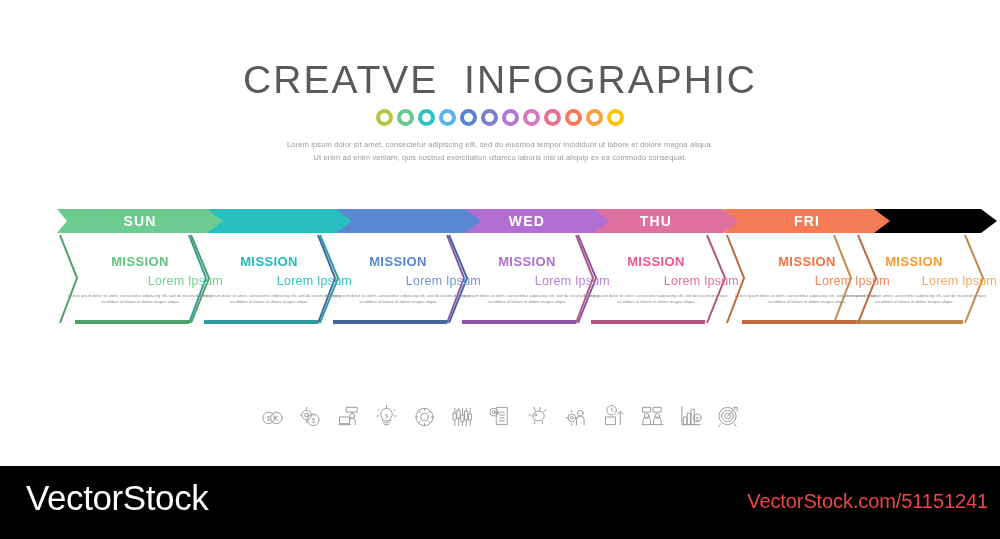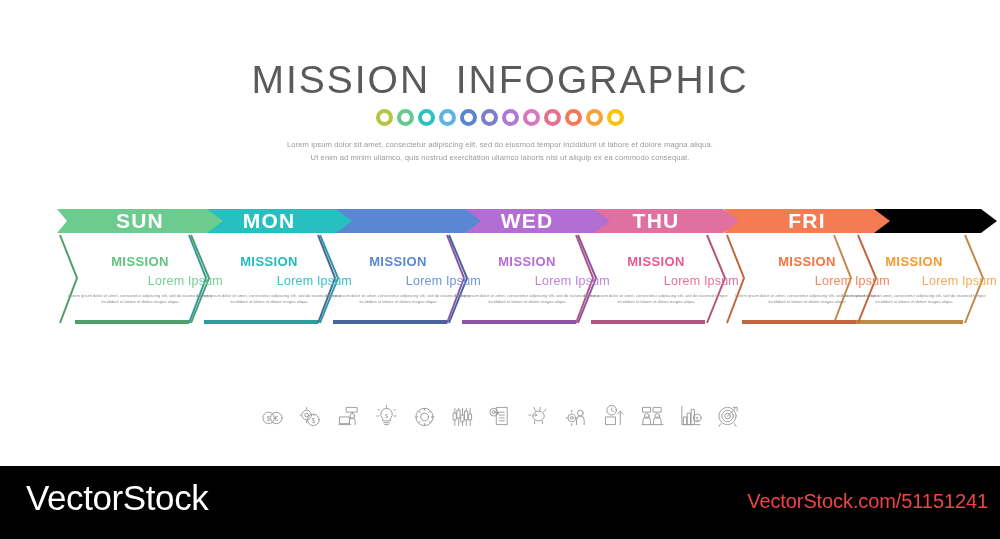--- a/index.html
+++ b/index.html
@@ -40,21 +40,21 @@
   }
   .panel .bodyshape svg{display:block;width:180px;height:125px;overflow:visible;}
 
   .panel .head{
     position:absolute;left:0;top:0;width:180px;height:32px;
   }
   .panel .head svg{display:block;width:180px;height:32px;overflow:visible;}
 
   .panel .daylabel{
     position:absolute;left:0;top:3px;width:166px;text-align:center;
-    font-size:21px;font-weight:700;color:#ffffff;letter-spacing:1.2px;
+    font-size:14px;font-weight:700;color:#ffffff;letter-spacing:1.2px;
     line-height:26px;
   }
   .panel .mission{
     position:absolute;left:0;top:49px;width:166px;text-align:center;
     font-size:13px;font-weight:700;letter-spacing:.4px;
   }
   .panel .lorem{
     position:absolute;left:0;top:69px;width:166px;text-align:right;
     font-size:12.5px;font-weight:400;letter-spacing:.2px;
   }
@@ -82,40 +82,40 @@
   .vsurl{
     position:absolute;right:24px;top:24px;
     font-size:20px;color:#ef4444;font-weight:400;letter-spacing:-.1px;
   }
 </style>
 </head>
 <body>
 
 <div class="canvas">
 
-  <div class="title">MISSION  INFOGRAPHIC</div>
+  <div class="title">CREATVE  INFOGRAPHIC</div>
 
   <div class="dots" id="dots-row">
       <span class="dot" style="border-color: rgb(181, 196, 66);"></span>
       <span class="dot" style="border-color: rgb(103, 201, 141);"></span>
       <span class="dot" style="border-color: rgb(45, 194, 192);"></span>
       <span class="dot" style="border-color: rgb(91, 180, 229);"></span>
       <span class="dot" style="border-color: rgb(90, 132, 207);"></span>
       <span class="dot" style="border-color: rgb(123, 127, 201);"></span>
       <span class="dot" style="border-color: rgb(176, 122, 212);"></span>
       <span class="dot" style="border-color: rgb(216, 120, 192);"></span>
       <span class="dot" style="border-color: rgb(233, 111, 142);"></span>
       <span class="dot" style="border-color: rgb(244, 121, 90);"></span>
       <span class="dot" style="border-color: rgb(249, 161, 60);"></span>
       <span class="dot" style="border-color: rgb(252, 195, 7);"></span>
     </div>
 
   <div class="subtitle">
     <div>Lorem  ipsum dolor sit amet, consectetur adipiscing elit, sed do eiusmod tempor incididunt ut labore et dolore magna aliqua.</div>
-    <div>Ut enim ad minim ullamco, quis nostrud exercitation ullamco laboris nisi ut aliquip ex ea commodo consequat.</div>
+    <div>Ut enim ad enim veniam, quis nostrud exercitation ullamco laboris nisi ut aliquip ex ea commodo consequat.</div>
   </div>
 
   <div class="panels" id="panels-row">
       <div class="panel" style="left: 57px; z-index: 20;">
         <div class="bodyshape">
           <svg viewBox="0 0 180 125">
             <path d="M 134 30 L 152 73 L 134 118" fill="none" stroke="#4f9e6b" stroke-width="2"></path>
             <path d="M 3 30 L 20 73 L 3 118" fill="none" stroke="#4f9e6b" stroke-width="2"></path>
             <path d="M 18 117 L 132 117" stroke="#4f9e6b" stroke-width="4" fill="none"></path>
           </svg>
@@ -136,21 +136,20 @@
             <path d="M 134 30 L 152 73 L 134 118" fill="none" stroke="#2e9c9e" stroke-width="2"></path>
             <path d="M 3 30 L 20 73 L 3 118" fill="none" stroke="#2e9c9e" stroke-width="2"></path>
             <path d="M 18 117 L 132 117" stroke="#2e9c9e" stroke-width="4" fill="none"></path>
           </svg>
         </div>
         <div class="head">
           <svg viewBox="0 0 180 32">
             <path d="M 0 4 L 150 4 L 166 16 L 150 28 L 0 28 L 10 16 Z" fill="#27bfc0"></path>
           </svg>
         </div>
-        <div class="daylabel">MON</div>
         <div class="mission" style="color: rgb(35, 188, 189);">MISSION</div>
         <div class="lorem" style="color: rgb(50, 196, 197);">Lorem Ipsum</div>
         <div class="bodytext">Lorem ipsum dolor sit amet, consectetur adipiscing elit, sed do eiusmod tempor incididunt ut labore et dolore magna aliqua</div>
       </div>
       <div class="panel" style="left: 315px; z-index: 18;">
         <div class="bodyshape">
           <svg viewBox="0 0 180 125">
             <path d="M 134 30 L 152 73 L 134 118" fill="none" stroke="#46649d" stroke-width="2"></path>
             <path d="M 3 30 L 20 73 L 3 118" fill="none" stroke="#46649d" stroke-width="2"></path>
             <path d="M 18 117 L 132 117" stroke="#46649d" stroke-width="4" fill="none"></path>

